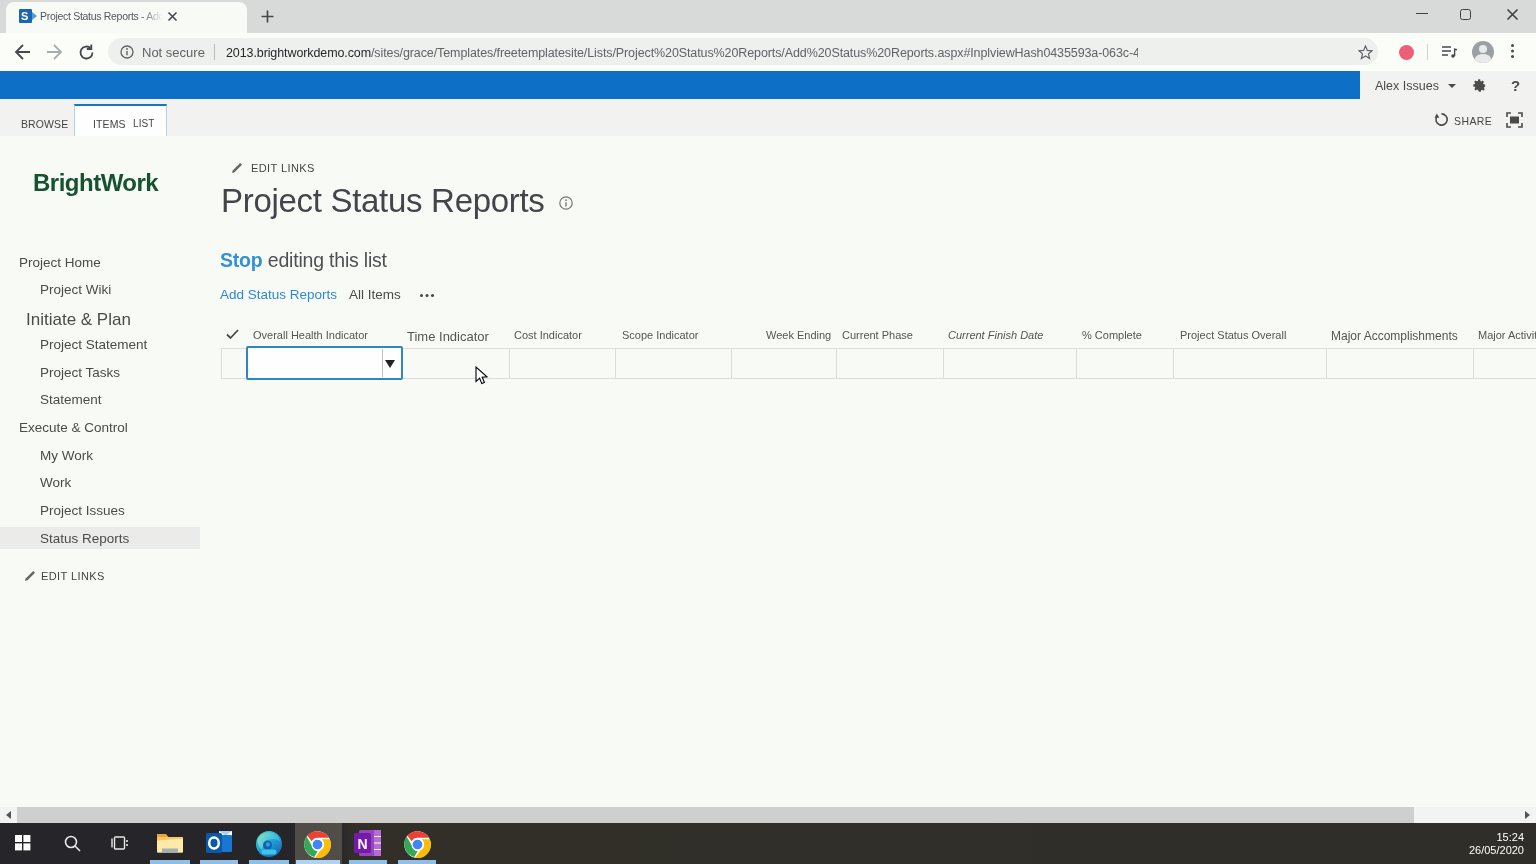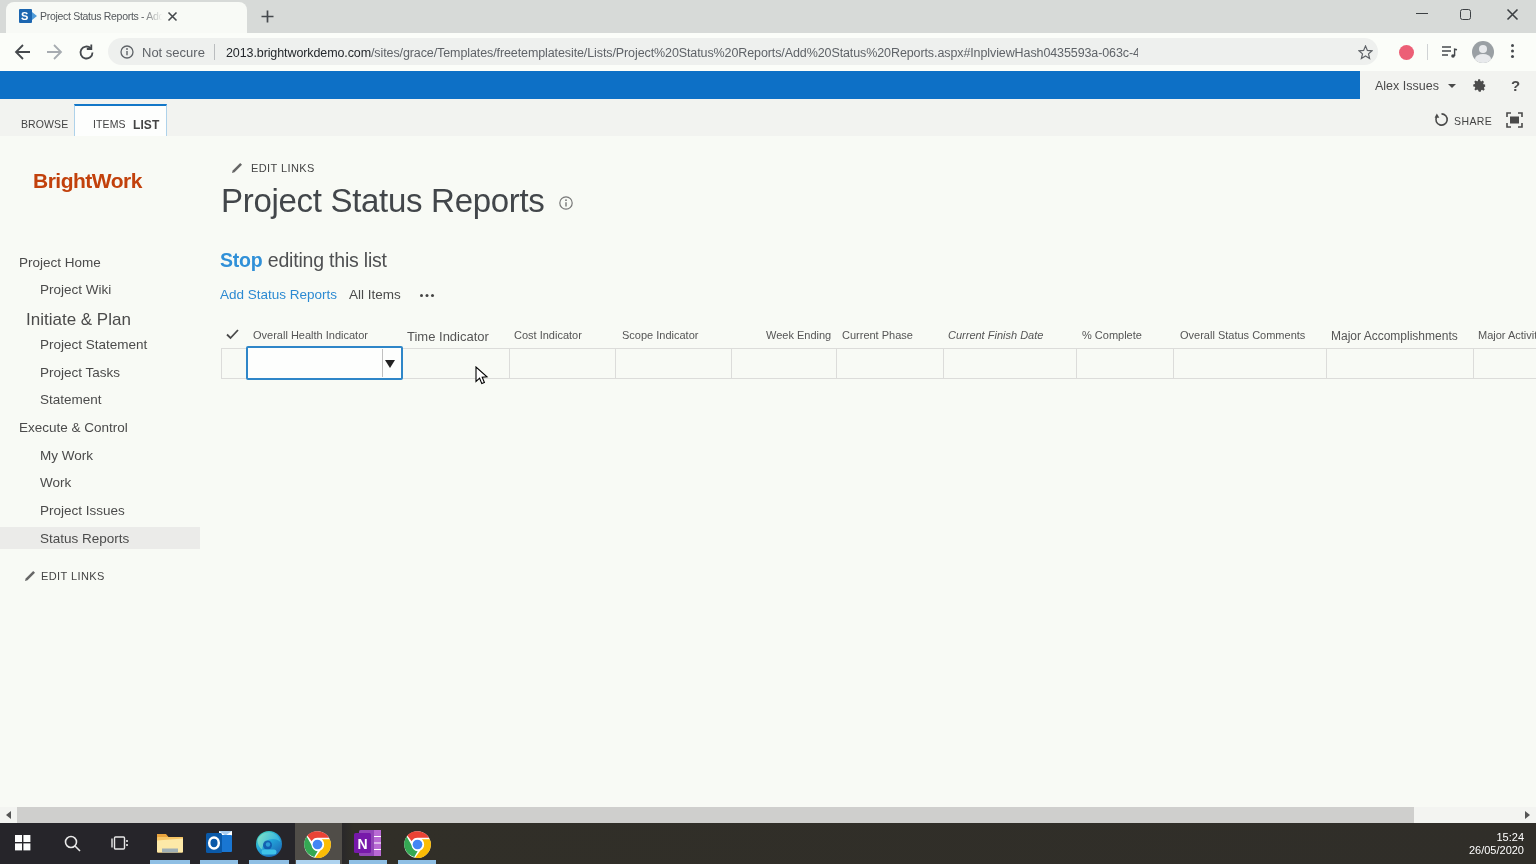--- a/index.html
+++ b/index.html
@@ -86,35 +86,35 @@
 <svg class="abs" style="left:1472px;top:78px;" width="15" height="15" viewBox="0 0 24 24">
     <path fill="#4c4c4c" d="M12 8.5a3.5 3.5 0 1 0 0 7 3.5 3.5 0 0 0 0-7zm9 5v-3l-2.6-.6a6.7 6.7 0 0 0-.6-1.5l1.4-2.2-2.1-2.1-2.2 1.4c-.5-.3-1-.5-1.5-.6L13 2h-3l-.6 2.6c-.5.2-1 .4-1.5.6L5.7 3.9 3.6 6l1.4 2.2c-.3.5-.5 1-.6 1.5L2 10.5v3l2.6.6c.2.5.4 1 .6 1.5l-1.4 2.2 2.1 2.1 2.2-1.4c.5.3 1 .5 1.5.6L11 22h3l.6-2.6c.5-.2 1-.4 1.5-.6l2.2 1.4 2.1-2.1-1.4-2.2c.3-.5.5-1 .6-1.5l2.4-.9z"></path>
   </svg>
 <div class="abs" style="left:1511px;top:77px;font-size:15px;font-weight:bold;color:#4c4c4c;">?</div>
 
 <div class="abs" style="left:0;top:99px;width:1536px;height:37px;background:#f2f3f0;"></div>
 <div class="abs" style="left:21px;top:118px;font-size:10.5px;color:#444;letter-spacing:0.1px;">BROWSE</div>
 
 <div class="abs" style="left:74px;top:104px;width:93px;height:33px;background:#fdfefd;border:1px solid #aed2ea;border-top:2px solid #1377c8;"></div>
 <div class="abs" style="left:85px;top:118px;font-size:10.5px;color:#444;letter-spacing:0.1px;margin-left:8px;">ITEMS</div>
-<div class="abs" style="left:133px;top:118px;font-size:12px;color:#444;letter-spacing:0.1px;font-weight:bold;">LIST</div>
+<div class="abs" style="left:133px;top:118px;font-size:10px;color:#444;letter-spacing:0.1px;">LIST</div>
 
 <svg class="abs" style="left:1434px;top:112px;" width="15" height="15" viewBox="0 0 24 24">
     <path d="M12 3a9 9 0 1 1-8 5" stroke="#4a4a4a" stroke-width="2.6" fill="none"></path>
     <path d="M1 9 L8.5 9 L4.5 2.5 Z" fill="#4a4a4a"></path>
   </svg>
 <div class="abs" style="left:1454px;top:115px;font-size:10.5px;color:#444;letter-spacing:0.4px;">SHARE</div>
 <svg class="abs" style="left:1506px;top:112px;" width="17" height="16">
     <path d="M1 5 V1 H5 M12 1 H16 V5 M16 11 V15 H12 M5 15 H1 V11" stroke="#4a4a4a" stroke-width="1.6" fill="none"></path>
     <rect x="4" y="4.5" width="9" height="7" fill="#4a4a4a"></rect>
   </svg>
 
 <div class="abs" style="left:0;top:136px;width:1536px;height:671.5px;background:#f8faf5;"></div>
 
-<div class="abs" style="left:33px;top:169px;font-size:21px;font-weight:bold;color:#c2410c;letter-spacing:-0.5px;">BrightWork</div>
+<div class="abs" style="left:33px;top:169px;font-size:24px;font-weight:bold;color:#14532d;letter-spacing:-0.5px;">BrightWork</div>
 
 <div class="abs" style="left:0;top:527px;width:200px;height:22px;background:#ebebe9;"></div>
 <div class="abs" style="left:19px;top:255px;font-size:13.5px;color:#4b4b4b;">Project Home</div>
 <div class="abs" style="left:40px;top:282px;font-size:13.5px;color:#4b4b4b;">Project Wiki</div>
 <div class="abs" style="left:19px;top:310px;font-size:17px;color:#4b4b4b;margin-left:7px;">Initiate &amp; Plan</div>
 <div class="abs" style="left:40px;top:337px;font-size:13.5px;color:#4b4b4b;">Project Statement</div>
 <div class="abs" style="left:40px;top:365px;font-size:13.5px;color:#4b4b4b;">Project Tasks</div>
 <div class="abs" style="left:40px;top:392px;font-size:13.5px;color:#4b4b4b;">Statement</div>
 <div class="abs" style="left:19px;top:420px;font-size:13.5px;color:#4b4b4b;">Execute &amp; Control</div>
 <div class="abs" style="left:40px;top:448px;font-size:13.5px;color:#4b4b4b;">My Work</div>
@@ -149,21 +149,21 @@
     <path d="M1 5.5 L4.5 9 L12 1" stroke="#4a4a4a" stroke-width="1.8" fill="none"></path>
   </svg>
 <div class="abs" style="left:253px;top:329px;font-size:11px;color:#555;">Overall Health Indicator</div>
 <div class="abs" style="left:407px;top:329px;font-size:13px;color:#555;">Time Indicator</div>
 <div class="abs" style="left:514px;top:329px;font-size:11px;color:#555;">Cost Indicator</div>
 <div class="abs" style="left:622px;top:329px;font-size:11px;color:#555;">Scope Indicator</div>
 <div class="abs" style="left:738px;top:329px;font-size:11px;color:#555;margin-left:28px;">Week Ending</div>
 <div class="abs" style="left:842px;top:329px;font-size:11px;color:#555;">Current Phase</div>
 <div class="abs" style="left:948px;top:329px;font-size:11px;color:#555;font-style:italic;">Current Finish Date</div>
 <div class="abs" style="left:1082px;top:329px;font-size:11px;color:#555;">% Complete</div>
-<div class="abs" style="left:1180px;top:329px;font-size:11px;color:#555;">Overall Status Comments</div>
+<div class="abs" style="left:1180px;top:329px;font-size:11px;color:#555;">Project Status Overall</div>
 <div class="abs" style="left:1331px;top:329px;font-size:12px;color:#555;">Major Accomplishments</div>
 <div class="abs" style="left:1478px;top:329px;font-size:11px;color:#555;white-space:nowrap;">Major Activities</div>
 
 <div class="abs" style="left:221px;top:348px;width:1315px;height:1px;background:#dcdcda;"></div>
 <div class="abs" style="left:221px;top:378px;width:1315px;height:1px;background:#dcdcda;"></div>
 <div class="abs" style="left:221px;top:348px;width:1px;height:31px;background:#dcdcda;"></div>
 <div class="abs" style="left:246px;top:348px;width:1px;height:31px;background:#dcdcda;"></div>
 <div class="abs" style="left:509px;top:348px;width:1px;height:31px;background:#dcdcda;"></div>
 <div class="abs" style="left:615px;top:348px;width:1px;height:31px;background:#dcdcda;"></div>
 <div class="abs" style="left:731px;top:348px;width:1px;height:31px;background:#dcdcda;"></div>

